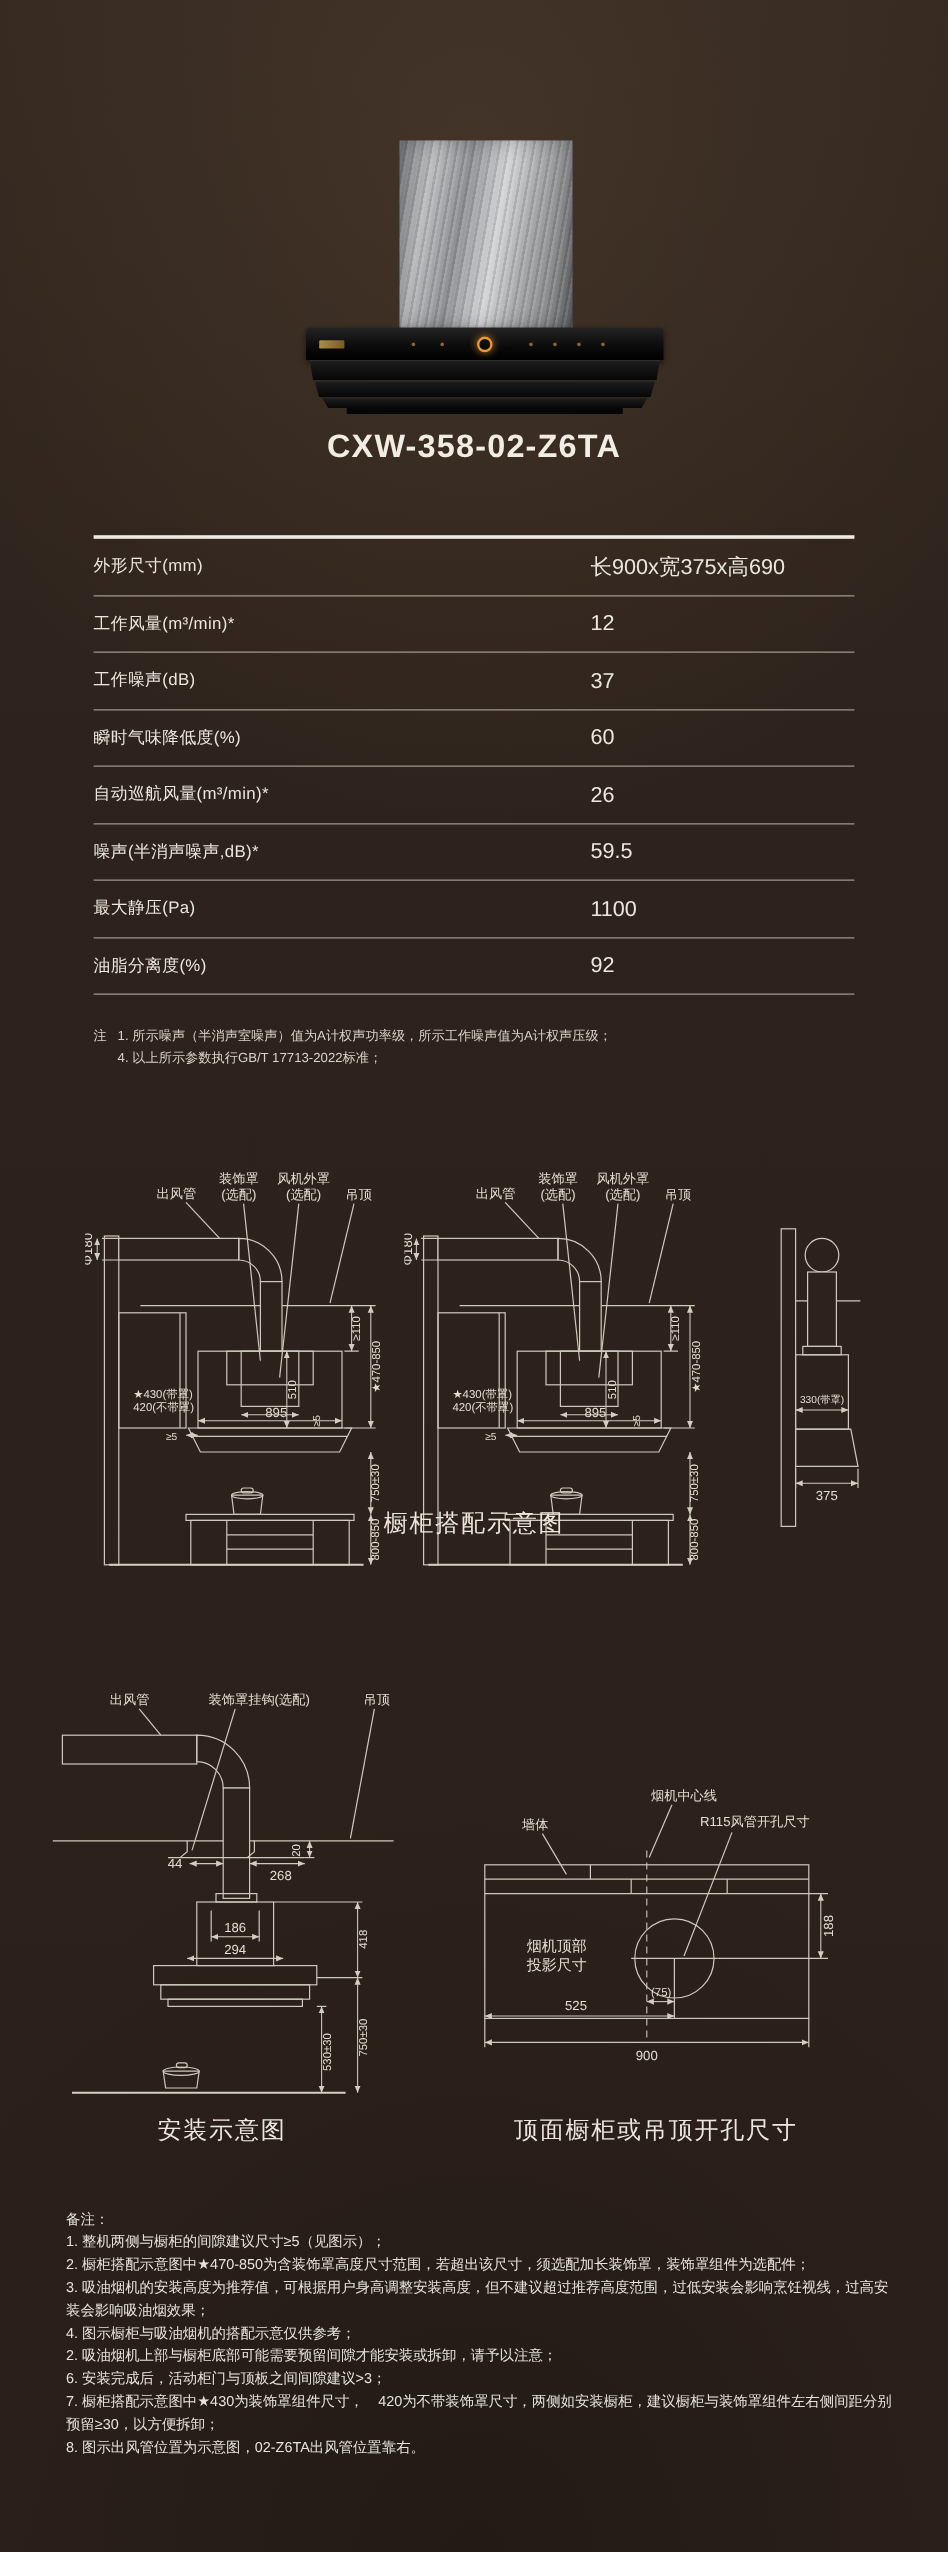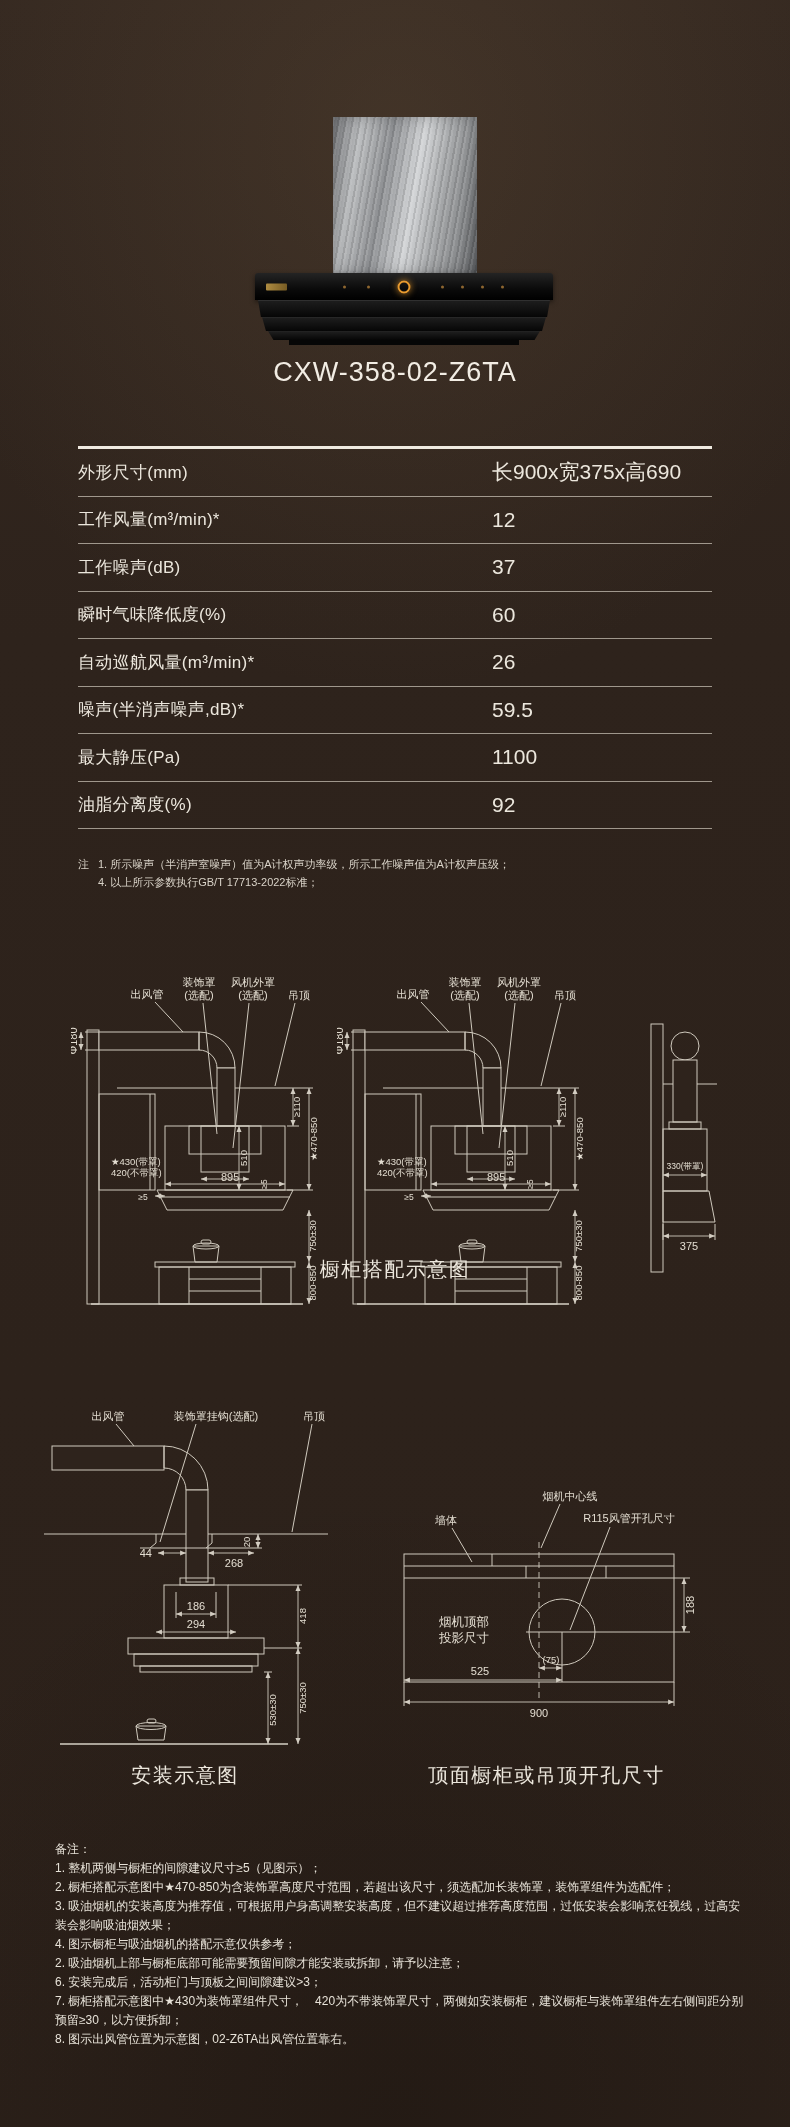--- a/index.html
+++ b/index.html
@@ -24,28 +24,28 @@
     border:2.5px solid #e99b2f;border-radius:50%;box-shadow:0 0 7px rgba(233,155,47,0.8)}
   .hb-dot{position:absolute;top:50%;width:3px;height:3px;border-radius:50%;background:rgba(230,162,70,0.6);transform:translateY(-50%)}
   .hb-logo{position:absolute;left:11px;top:50%;transform:translateY(-50%);width:21px;height:7px;
     background:linear-gradient(90deg,#cba24a,#8a6a28);border-radius:1px;opacity:.85}
   .hb-p{margin:0 auto;background:linear-gradient(180deg,#1d1d1d,#060606)}
   .hb-p1{width:292px;height:17px;clip-path:polygon(0 0,100% 0,99% 100%,1% 100%);border-top:1px solid #303030}
   .hb-p2{width:284px;height:14px;clip-path:polygon(0 0,100% 0,98.6% 100%,1.4% 100%);border-top:1px solid #272727}
   .hb-p3{width:272px;height:9px;clip-path:polygon(0 0,100% 0,98% 100%,2% 100%);border-top:1px solid #222}
   .hb-lip{width:230px;height:5px;margin:0 auto;background:#060606}
 
-  .model{position:absolute;top:357px;left:0;width:100%;text-align:center;font-size:27px;font-weight:400;
+  .model{position:absolute;top:357px;left:0;width:100%;text-align:center;font-size:27px;font-weight:700;
     letter-spacing:1px;color:#f2ede4}
 
   
   .spec{position:absolute;left:78px;top:446px;width:634px;border-top:3px solid #efeae1}
   .spec .row{position:relative;display:flex;align-items:center;height:47.5px;border-bottom:1px solid rgba(229,222,210,0.62)}
-  .spec .lbl{font-size:17px;color:#ece7dd;letter-spacing:.3px}
-  .spec .val{position:absolute;left:414px;font-size:21px;color:#ece7dd}
+  .spec .lbl{font-size:14px;color:#ece7dd;letter-spacing:.3px}
+  .spec .val{position:absolute;left:414px;font-size:18px;color:#ece7dd}
 
   
   .notes{position:absolute;left:78px;top:856px;width:645px;display:flex;gap:9px;font-size:11px;line-height:1.62;color:#d9d3c8}
   .notes .pfx{flex:0 0 auto}
 
   
   .diag1{position:absolute;left:0;top:972px;width:790px;display:flex;justify-content:center;align-items:flex-start;gap:16px}
   .side-gap{margin-left:22px}
   .caption{font-size:20px;letter-spacing:1.5px;color:#ece7dd;text-align:center}
   .caption1{position:absolute;top:1256px;left:0;width:100%}

